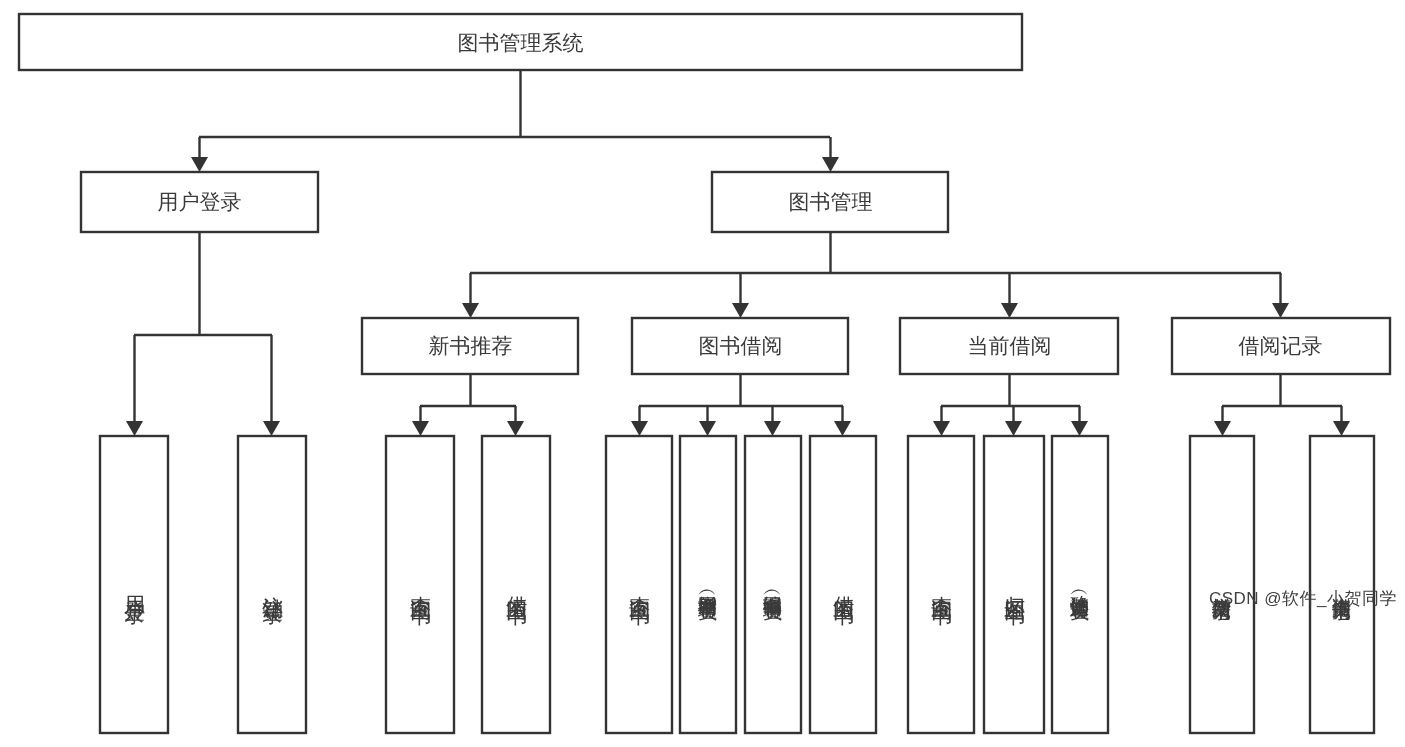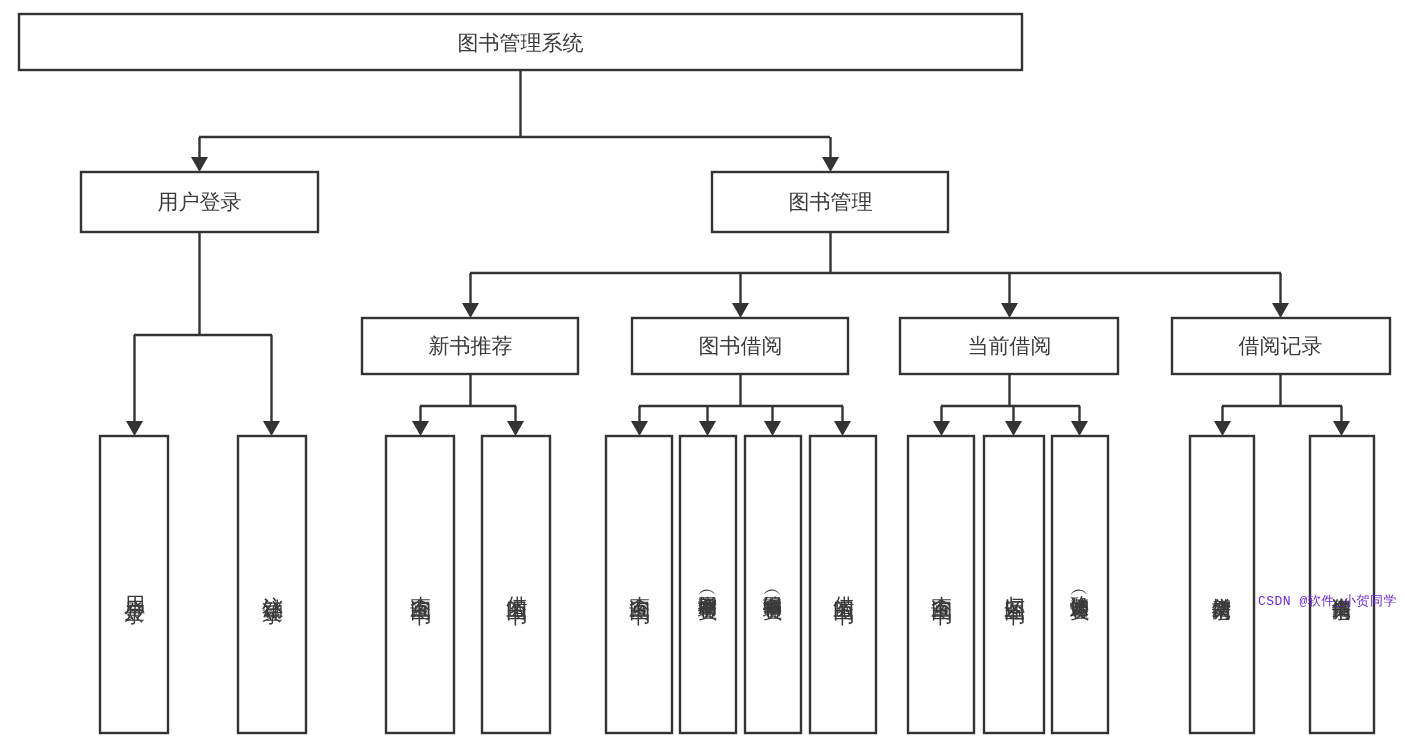--- a/index.html
+++ b/index.html
@@ -66,23 +66,23 @@
     line-height: 1.32;
     letter-spacing: 3px;
     color: #3a3a3a;
     white-space: nowrap;
     text-align: center;
   }
   #watermark {
     position: absolute;
     right: 8px;
     bottom: 7px;
-    font-family: Liberation Mono, monospace;
-    font-size: 13px;
-    color: #6d28d9;
+    font-family: Liberation Sans, sans-serif;
+    font-size: 17px;
+    color: #404040;
     letter-spacing: 0.5px;
     white-space: nowrap;
     user-select: none;
   }
 </style>
 </head>
 <body>
 
 <div id="diagram-root">
 

